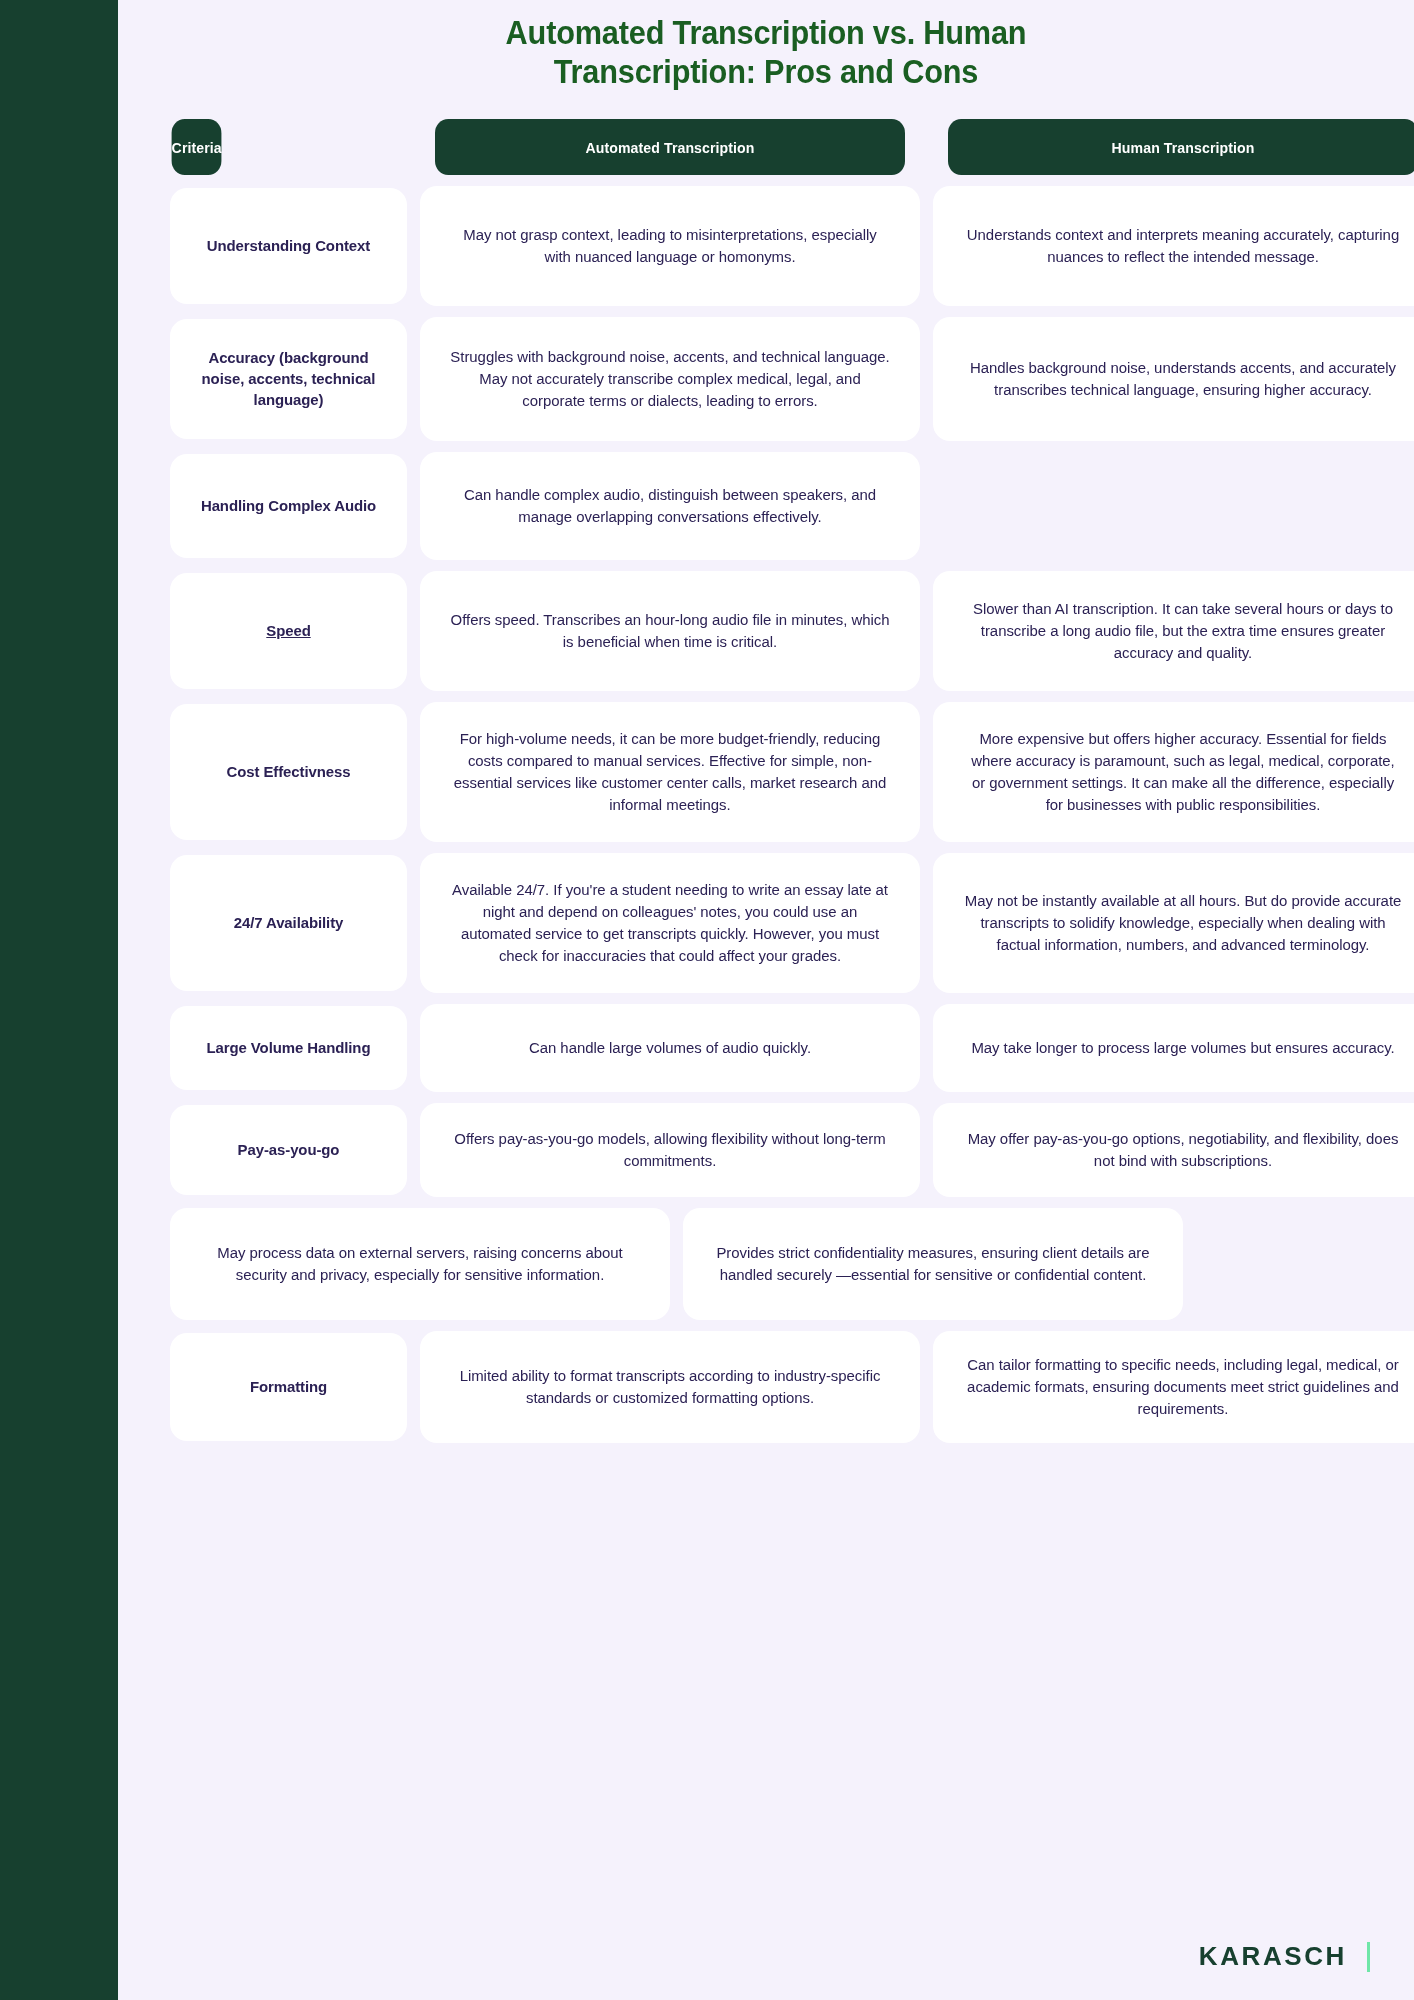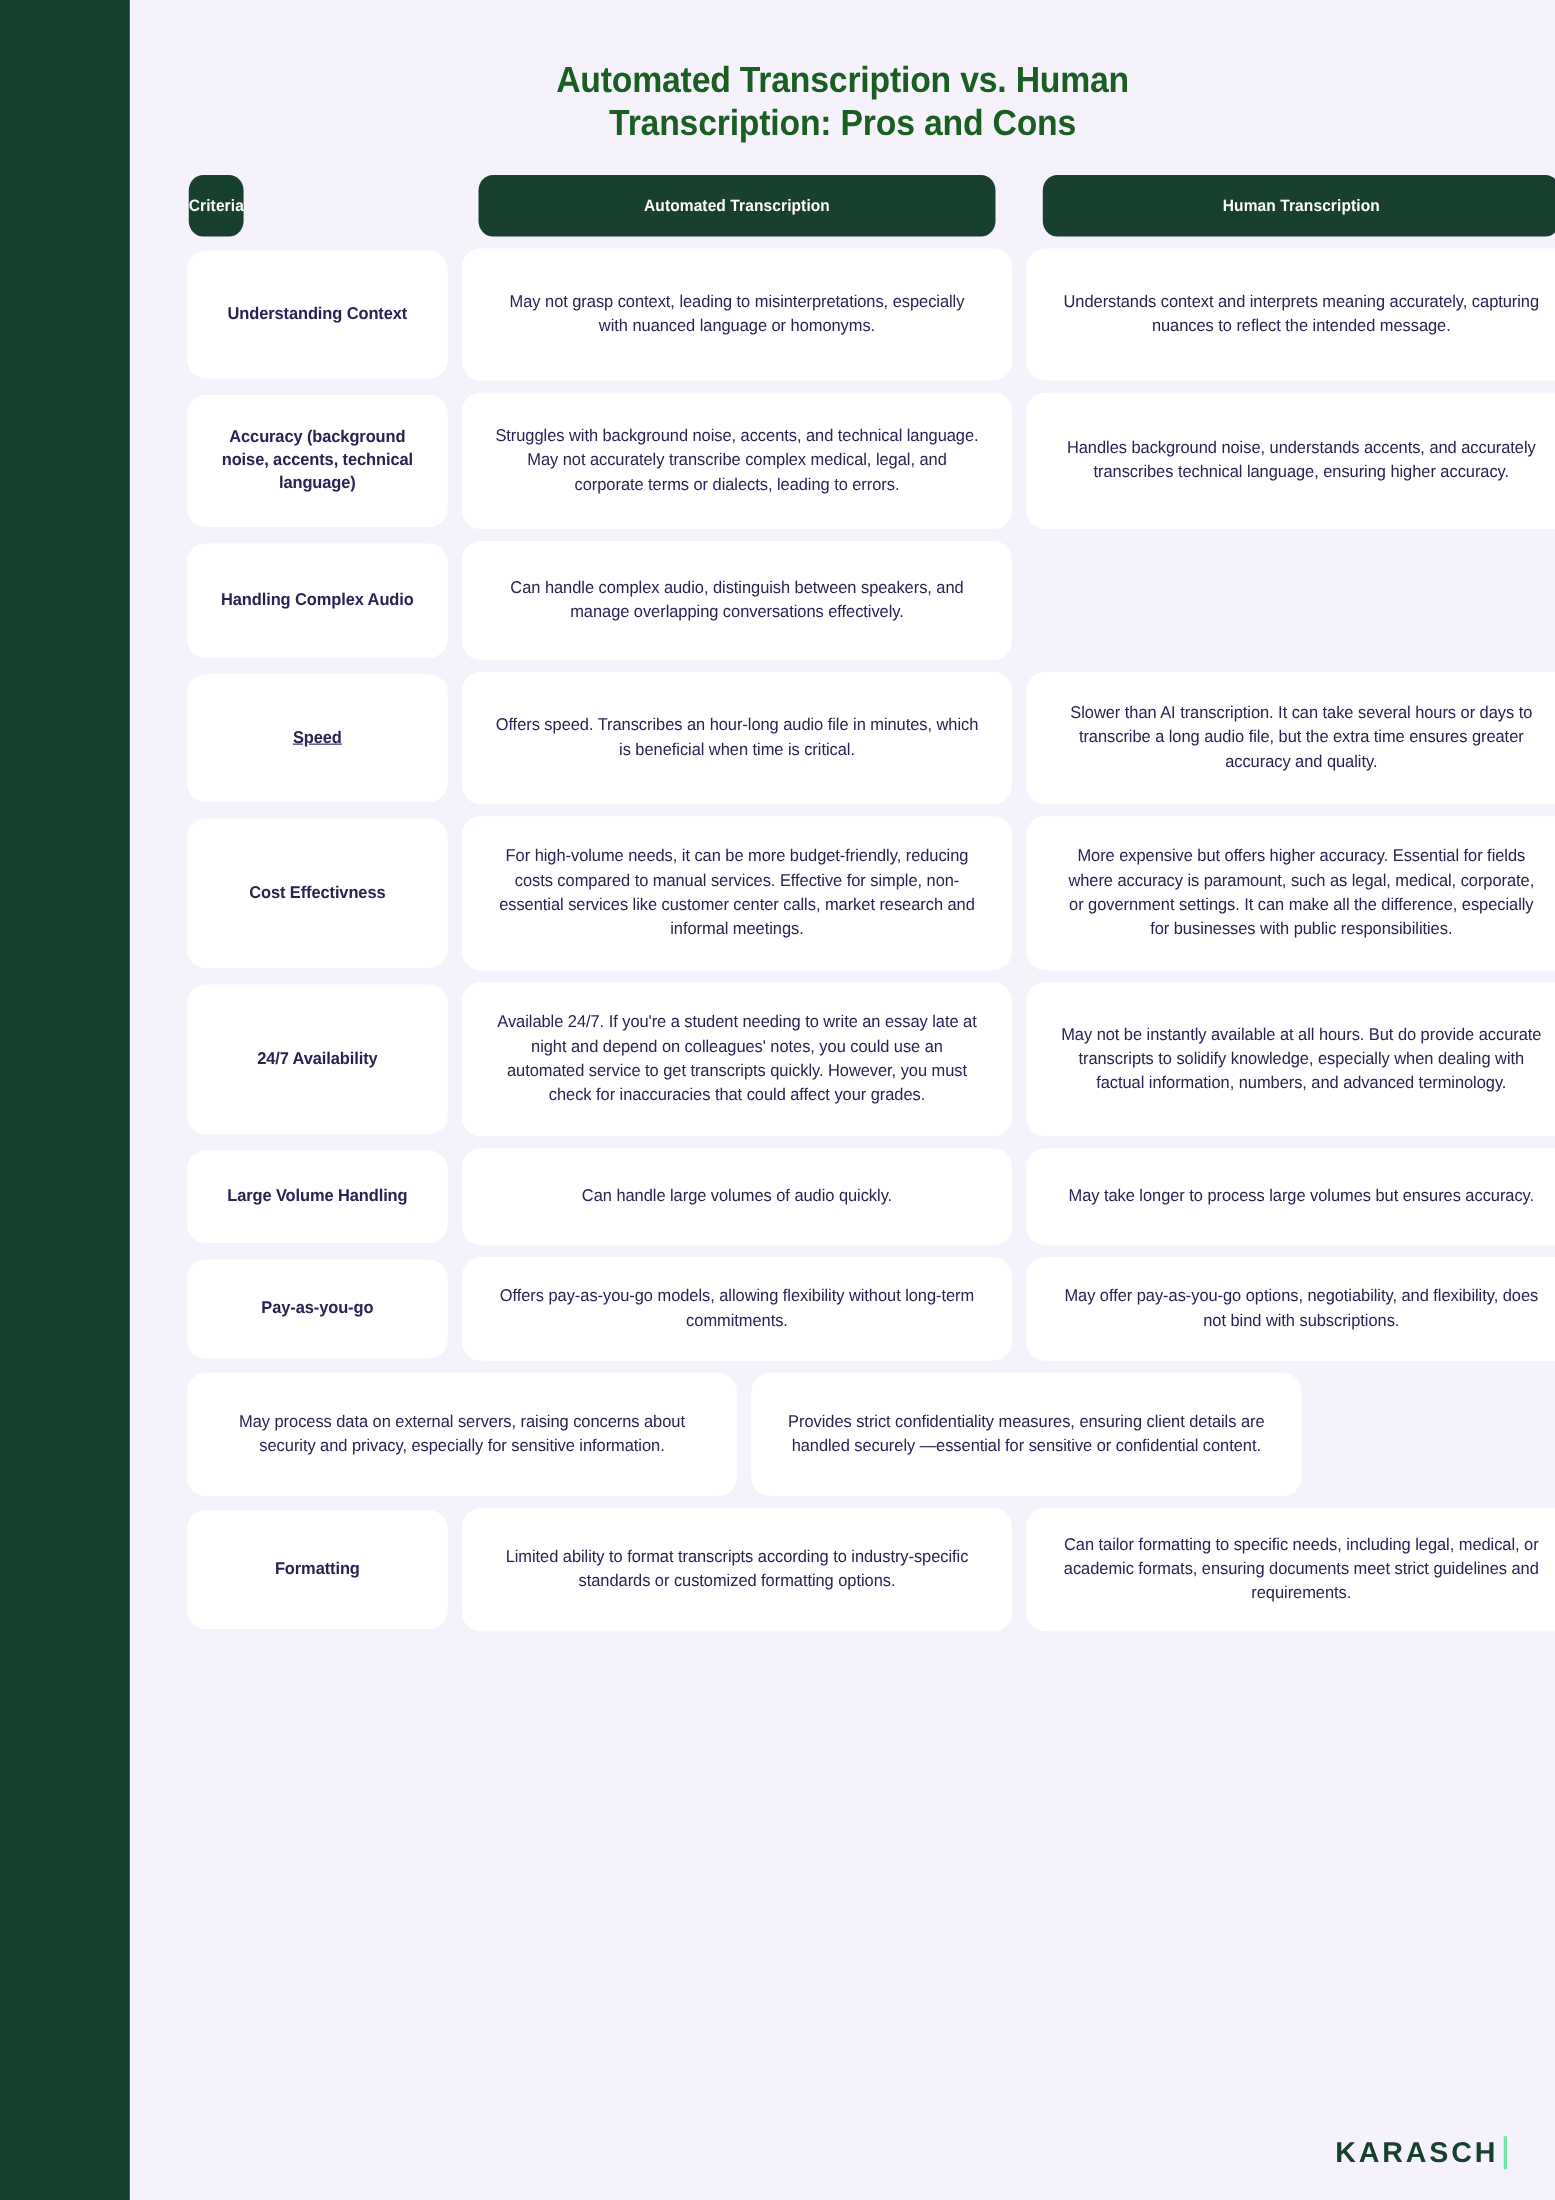--- a/index.html
+++ b/index.html
@@ -35,21 +35,20 @@
     top: 0;
     width: 1296px;
     height: 2000px;
     padding: 0;
   }
 
   
   .title-wrap {
     padding-top: 14px;
     text-align: center;
-    margin-top: 40px;
   }
   .title {
     color: #1A5E22;
     font-family: "Liberation Sans", sans-serif;
     font-weight: bold;
     font-size: 33px;
     line-height: 1.17;
     letter-spacing: -0.2px;
     max-width: 760px;
     margin: 0 auto;
@@ -146,21 +145,21 @@
   .row .col-criteria { display: flex; align-items: center; }
   .row .col-criteria .card { width: 100%; }
 
   
   .footer {
     position: absolute;
     right: 44px;
     bottom: 28px;
     display: flex;
     align-items: center;
-    gap: 5px;
+    gap: 20px;
     text-align: center;
   }
   .logo-text {
     color: #17402F;
     font-size: 26px;
     font-weight: bold;
     letter-spacing: 2.6px;
   }
   .logo-bar {
     width: 3px;

